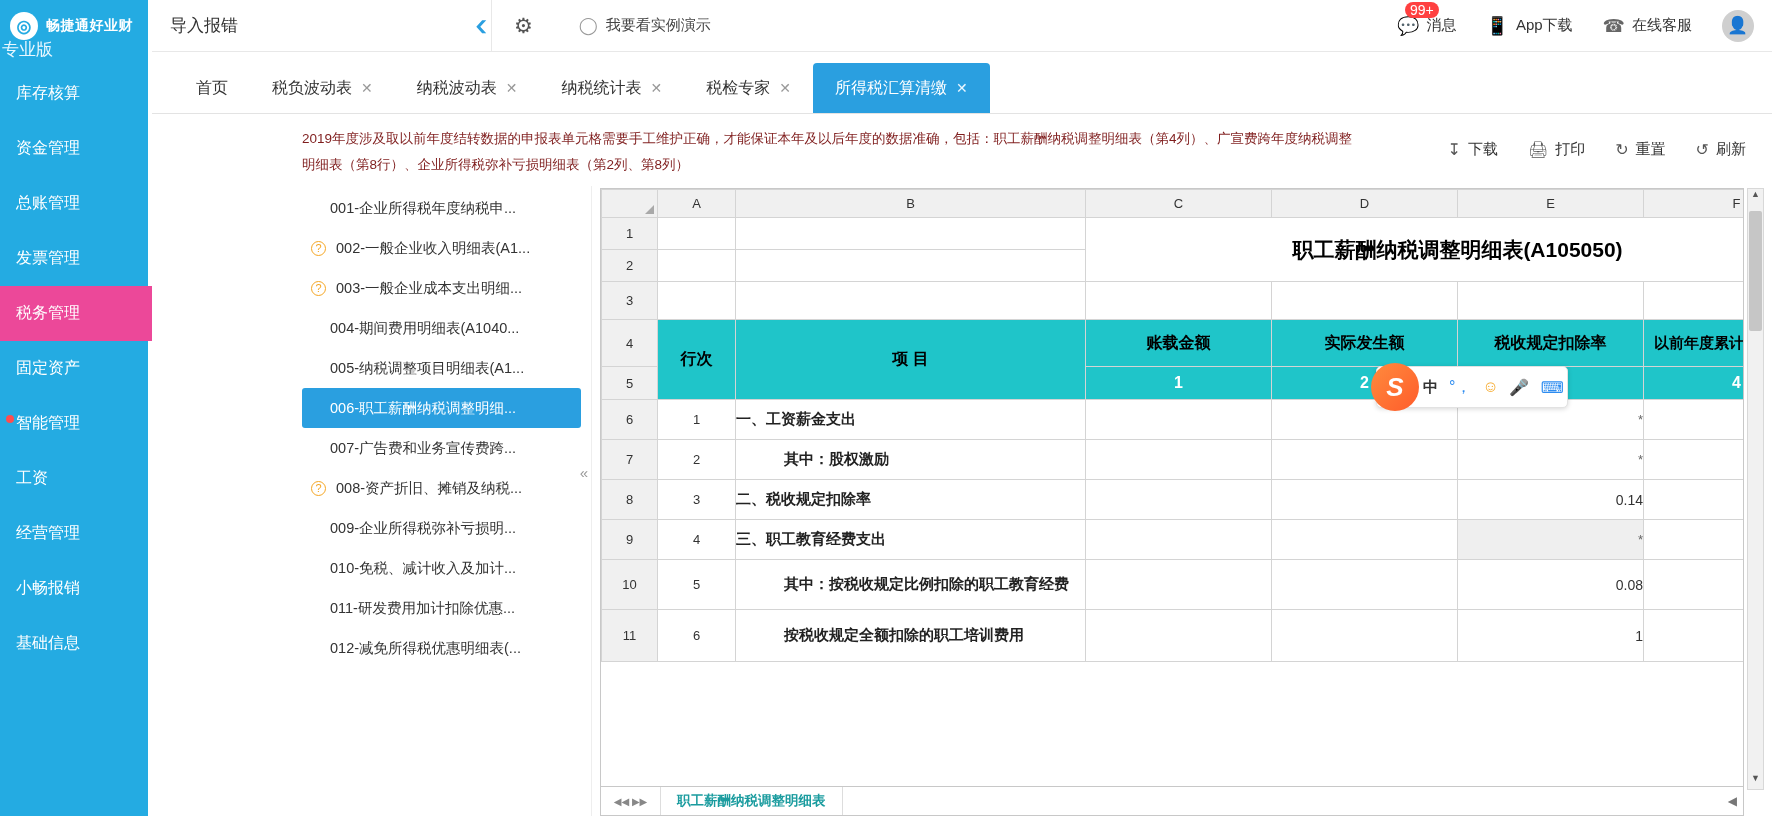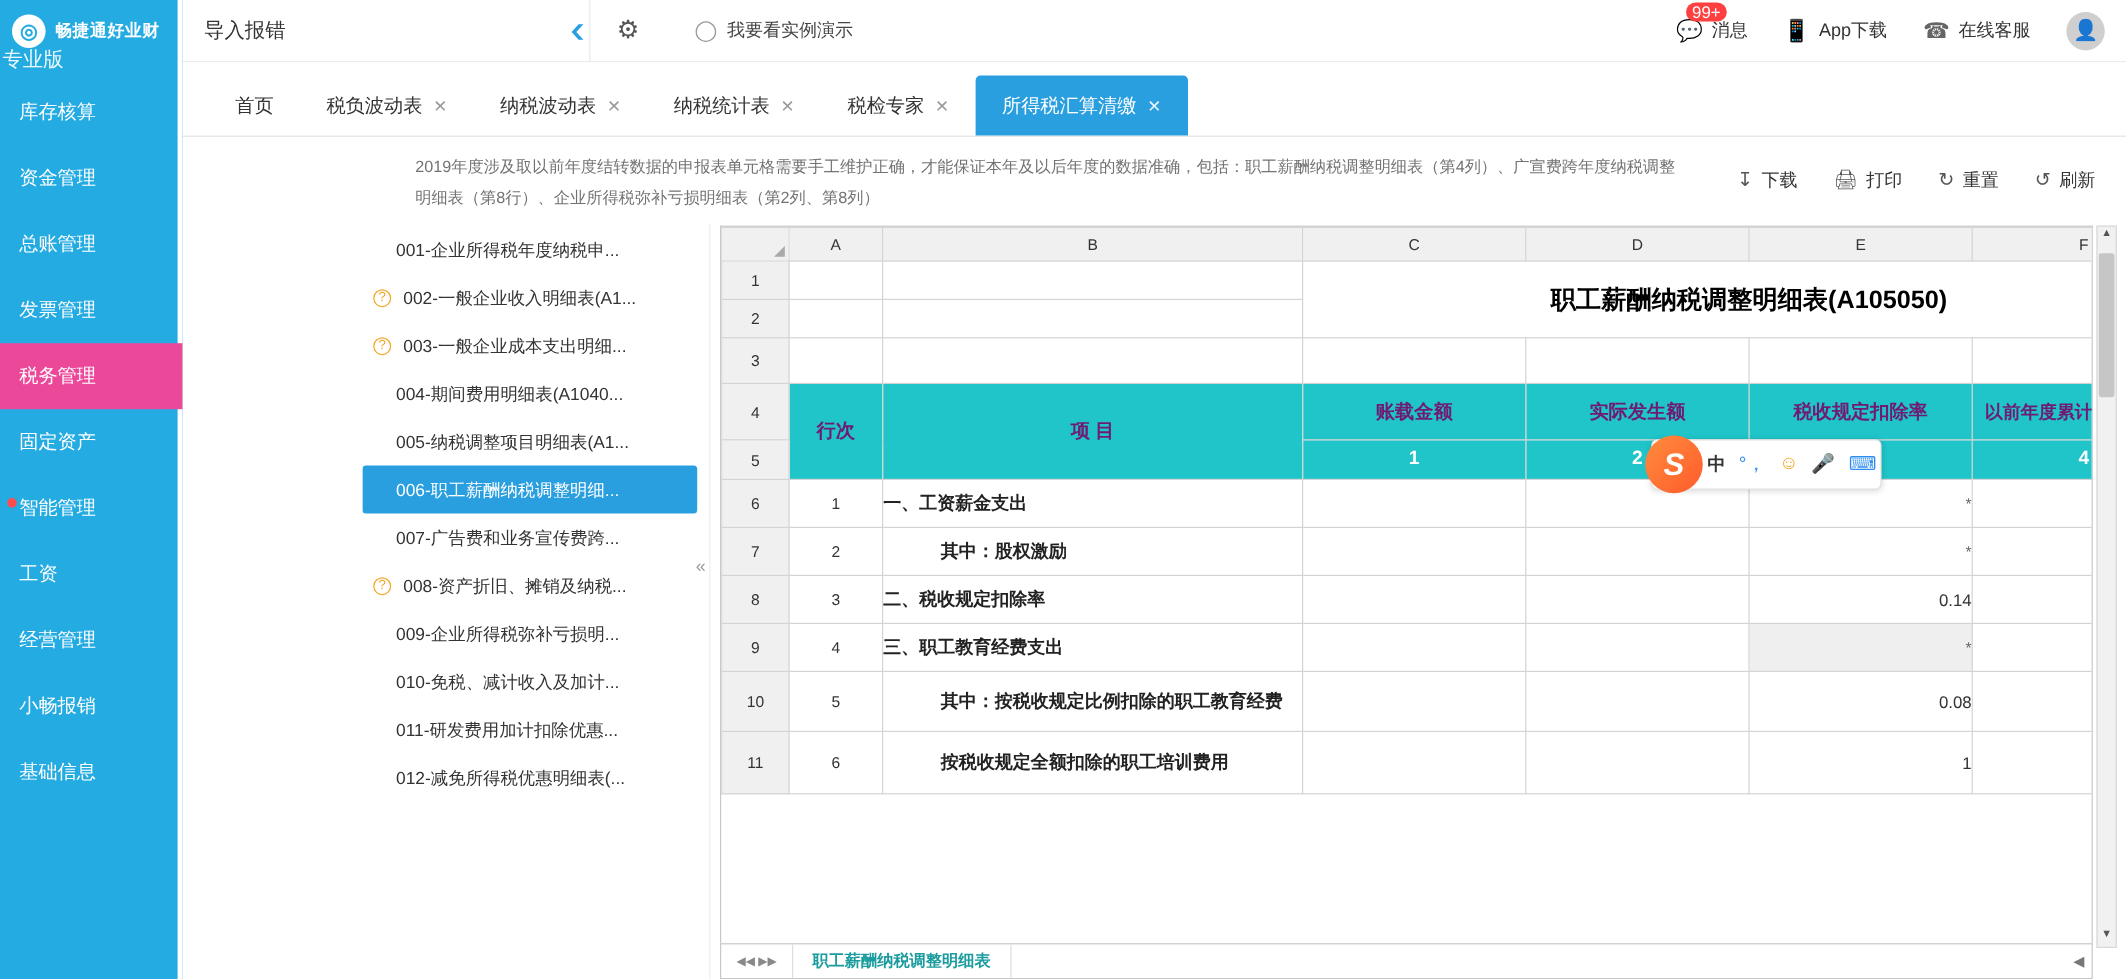--- a/index.html
+++ b/index.html
@@ -87,21 +87,21 @@
     padding:0 22px; font-size:16px; color:#333; cursor:pointer;
     border-radius:4px 4px 0 0;
   }
   .tab.active { background:#2a9fe0; color:#fff; }
   .tab .x { font-size:14px; color:#999; }
   .tab.active .x { color:#e9f6ff; }
 
   
   .notice-wrap { display:flex; padding:12px 18px 8px 150px; position:relative; }
   .notice {
-    color:#737373; font-size:13.5px; line-height:26px; max-width:1060px;margin-left:44px;
+    color:#7f1d1d; font-size:13.5px; line-height:26px; max-width:1060px;
   }
   .notice-actions {
     margin-left:auto; display:flex; align-items:flex-start; gap:30px;
     padding-top:14px; padding-right:8px;
   }
   .na { display:flex; align-items:center; gap:7px; font-size:15px; color:#333; cursor:pointer; }
   .na .ic { font-size:16px; color:#555; }
 
   
   .content { flex:1; display:flex; min-height:0; padding-left:150px; position:relative; }
@@ -145,21 +145,21 @@
     border-left:9px solid transparent; border-bottom:9px solid #a9a9a9;
   }
   .rowhead {
     background:#f0f0f0; width:56px; text-align:center; font-size:13px; color:#333;
   }
   .cell { font-size:13px; color:#333; }
   .title-cell {
     font-size:21px; font-weight:bold; color:#000; text-align:center;
   }
   .hdr {
-    background:#1fc5c9; color:#701a75; font-weight:bold; font-size:16px; text-align:center;
+    background:#1fc5c9; color:#000000; font-weight:bold; font-size:16px; text-align:center;
   }
   .hdr.small { font-size:15px; }
   .numhdr { background:#1fc5c9; color:#fff; font-weight:bold; font-size:16px; text-align:center; }
   .lbl { font-size:15px; font-weight:bold; color:#222; padding-left:14px; }
   .lbl.indent { padding-left:48px; }
   .num { text-align:right; padding-right:10px; font-size:14px; color:#333; }
   .star { text-align:right; padding-right:10px; color:#666; font-size:13px; }
   .shade { background:#efefef; }
 
   

